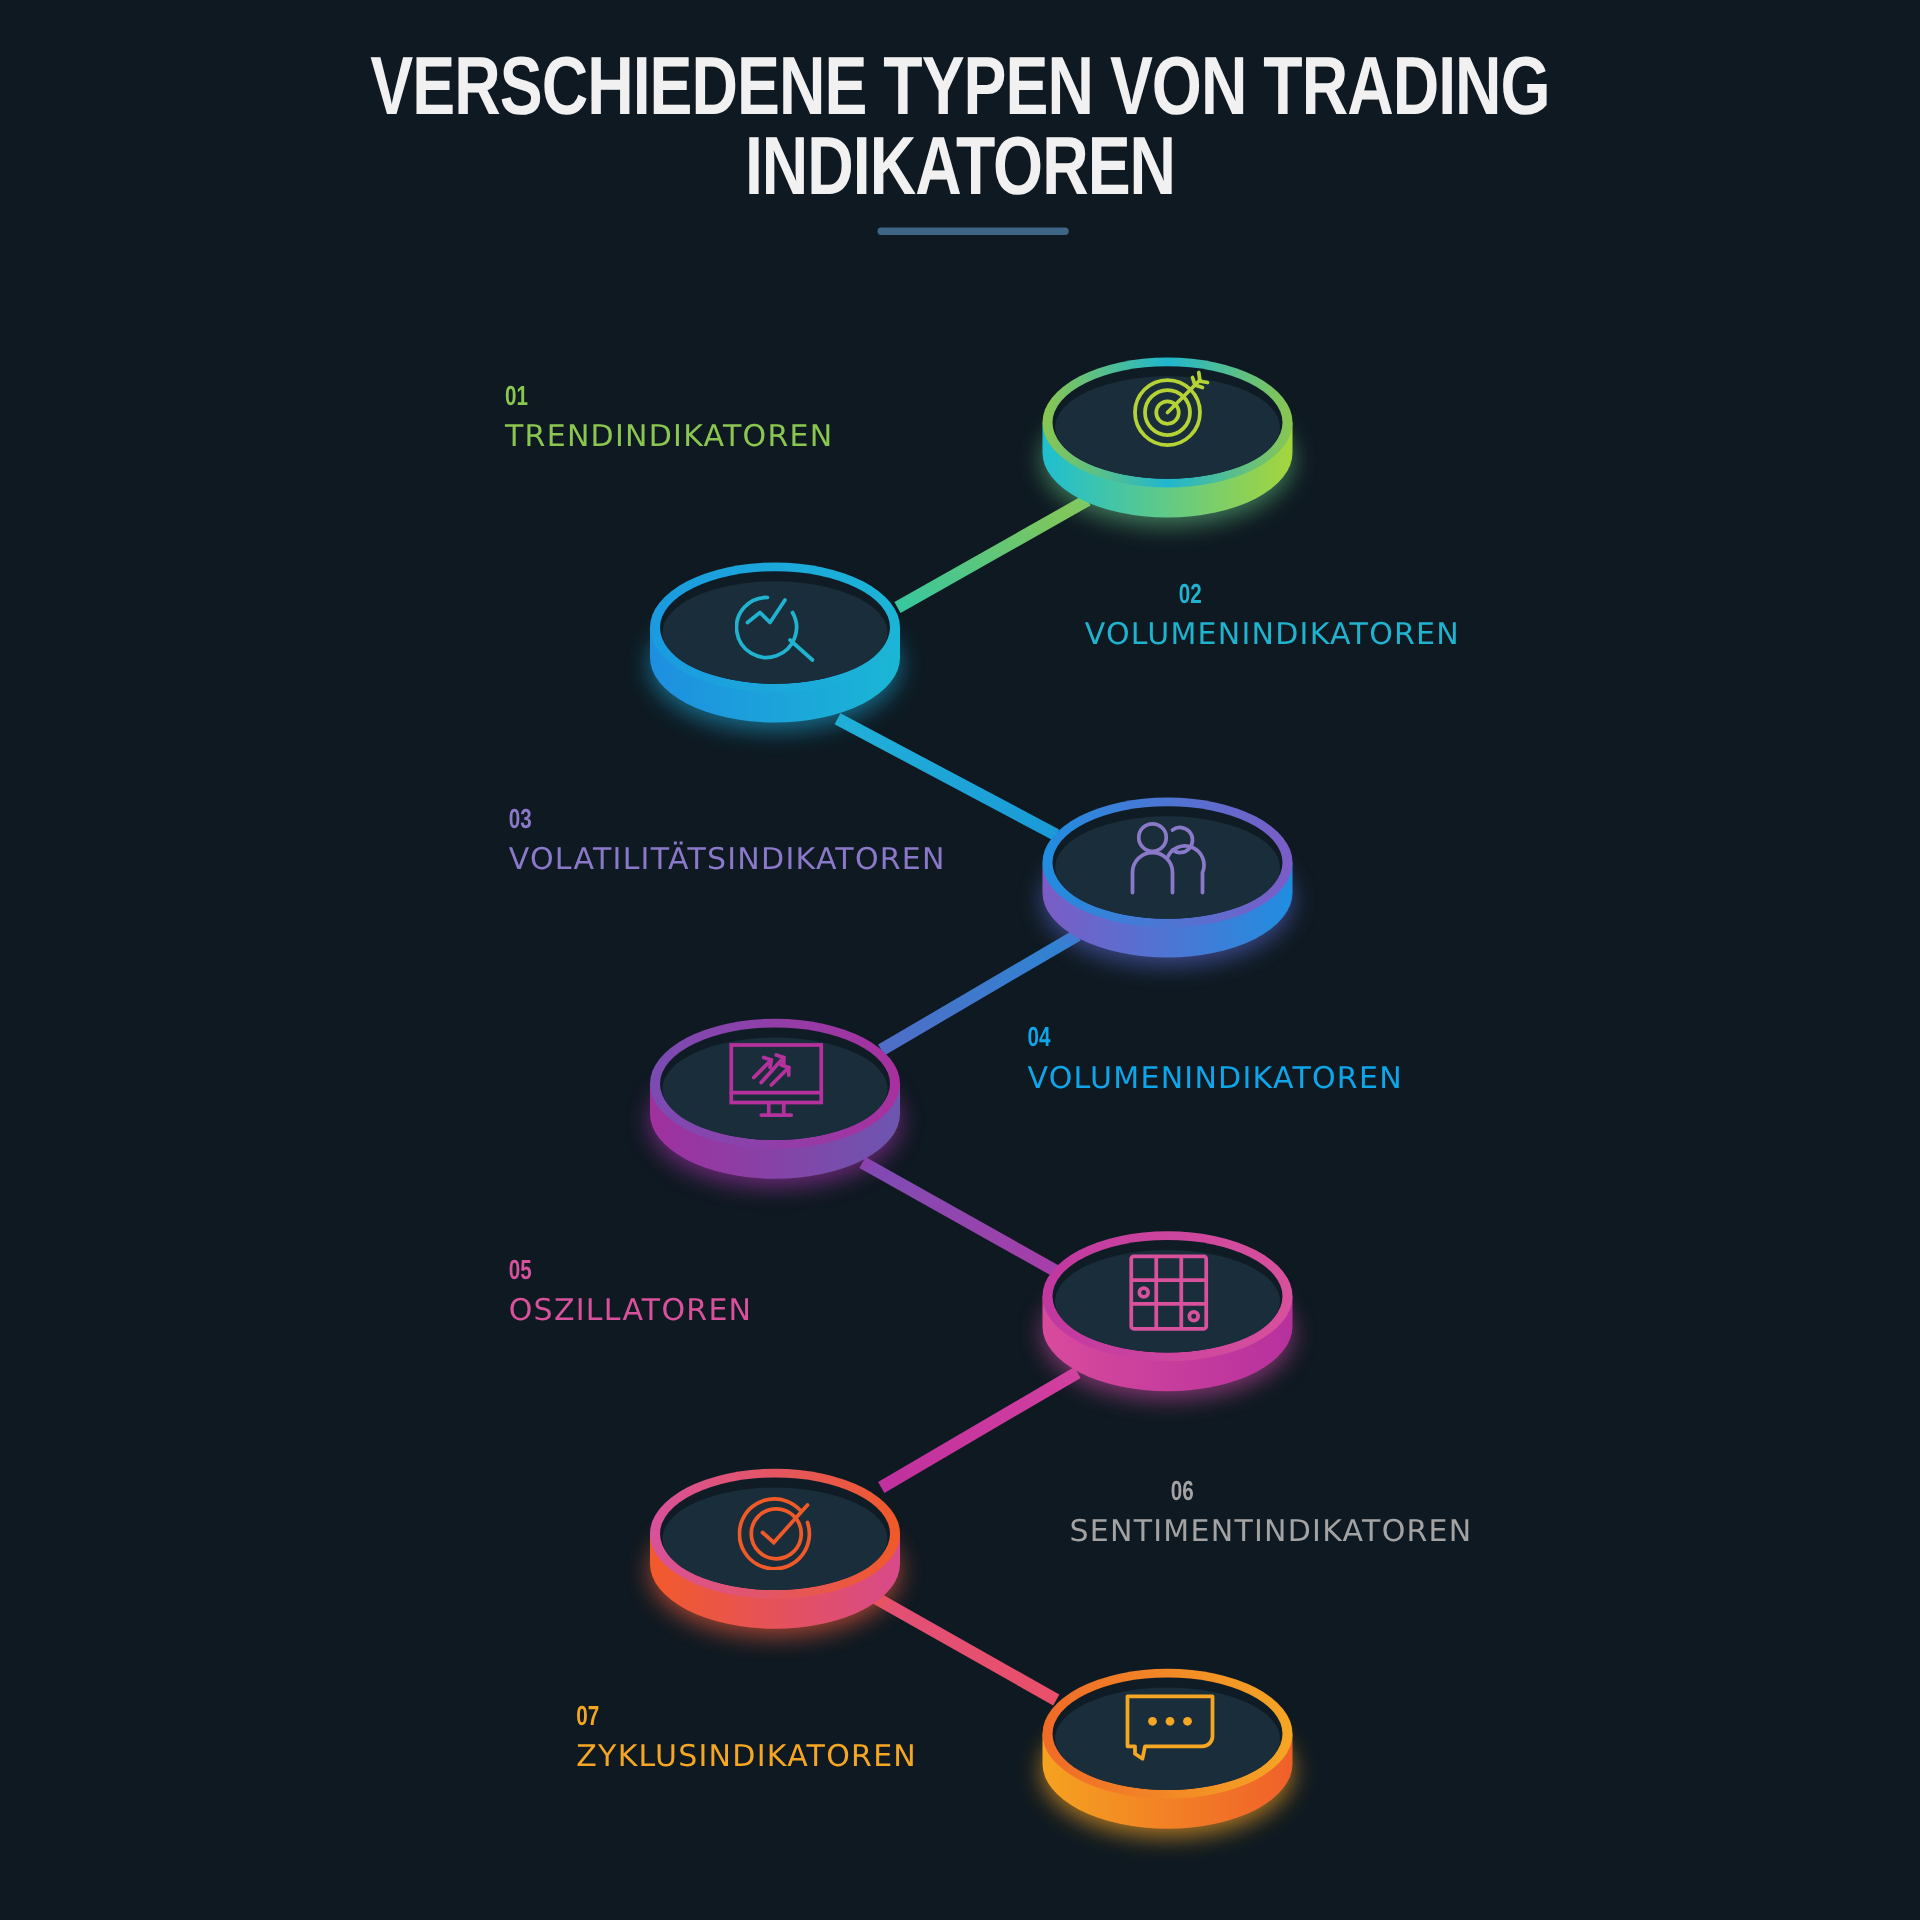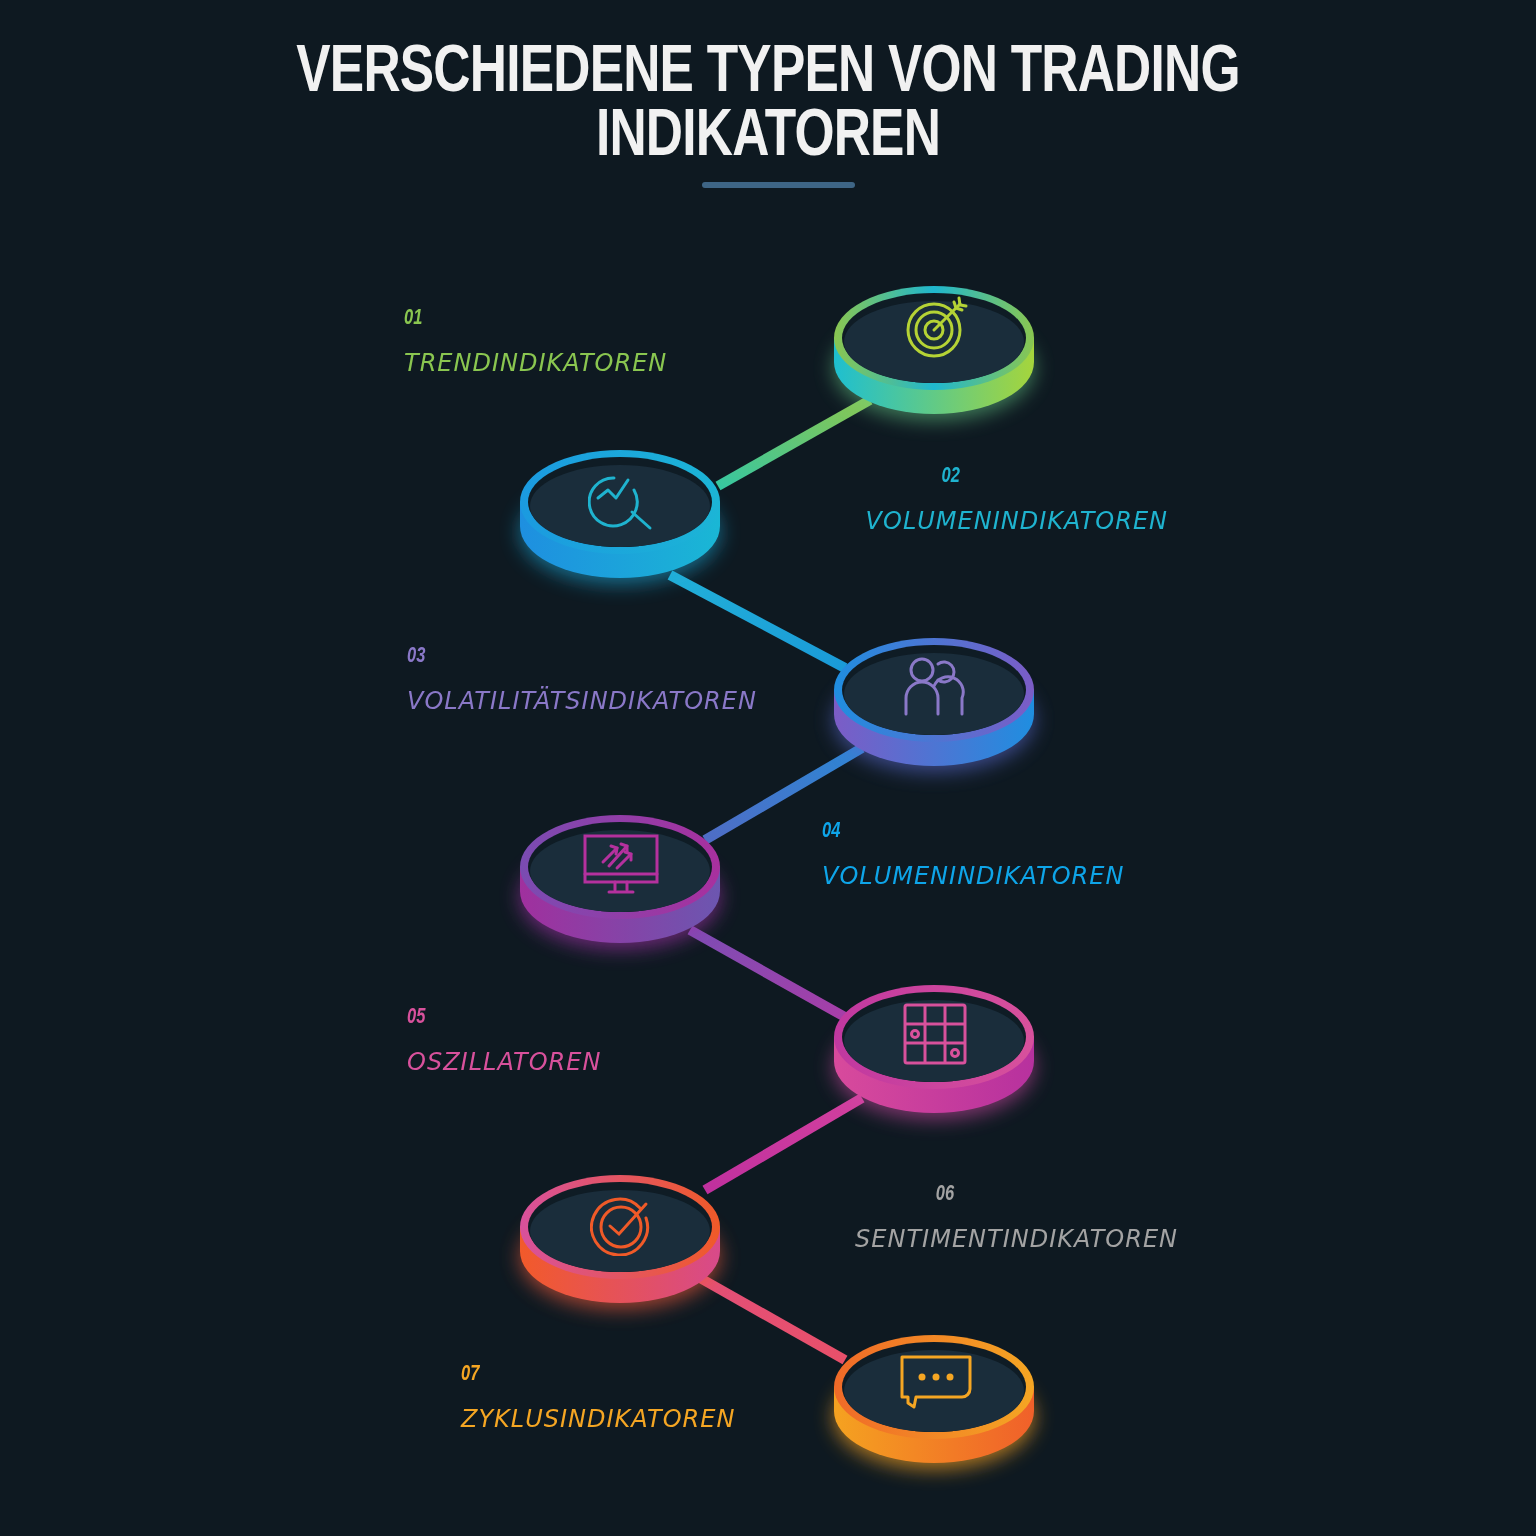--- a/index.html
+++ b/index.html
@@ -12,30 +12,30 @@
       color:#f1f1f1; font-family:"Liberation Sans", sans-serif; font-weight:bold;
       font-size:66px; line-height:64px; letter-spacing:-1px;
       transform:scaleX(0.78); transform-origin:center top;
     }
     .underline {
       position:absolute; left:702px; top:182px; width:153px; height:6px; border-radius:3px; background:#3e6585;
     }
     svg.connectors { position:absolute; left:0; top:0; }
     .disc { position:absolute; width:200px; height:150px; }
     .disc svg { overflow:visible; }
-    .label { position:absolute;font-style:italic; }
+    .label { position:absolute; }
     .num {
       font-family:"Liberation Sans", sans-serif; font-weight:bold; font-size:22px; line-height:22px;
       transform:scaleX(0.75); display:block;
     }
     .label.left .num { transform-origin:left; }
     .label.right { text-align:left; }
     .label.right .num { transform-origin:right; }
     .name {
-      font-family:"DejaVu Sans", sans-serif; font-size:24px; line-height:30px; letter-spacing:1px; display:block; margin-top:20px;
+      font-family:"DejaVu Sans", sans-serif; font-size:24px; line-height:30px; letter-spacing:1px; display:block; margin-top:6px;
     }
   </style>
 </head>
 <body>
 
 <div class="title">
   <div>VERSCHIEDENE TYPEN VON TRADING</div>
   <div>INDIKATOREN</div>
 </div>
 <div class="underline"></div>

